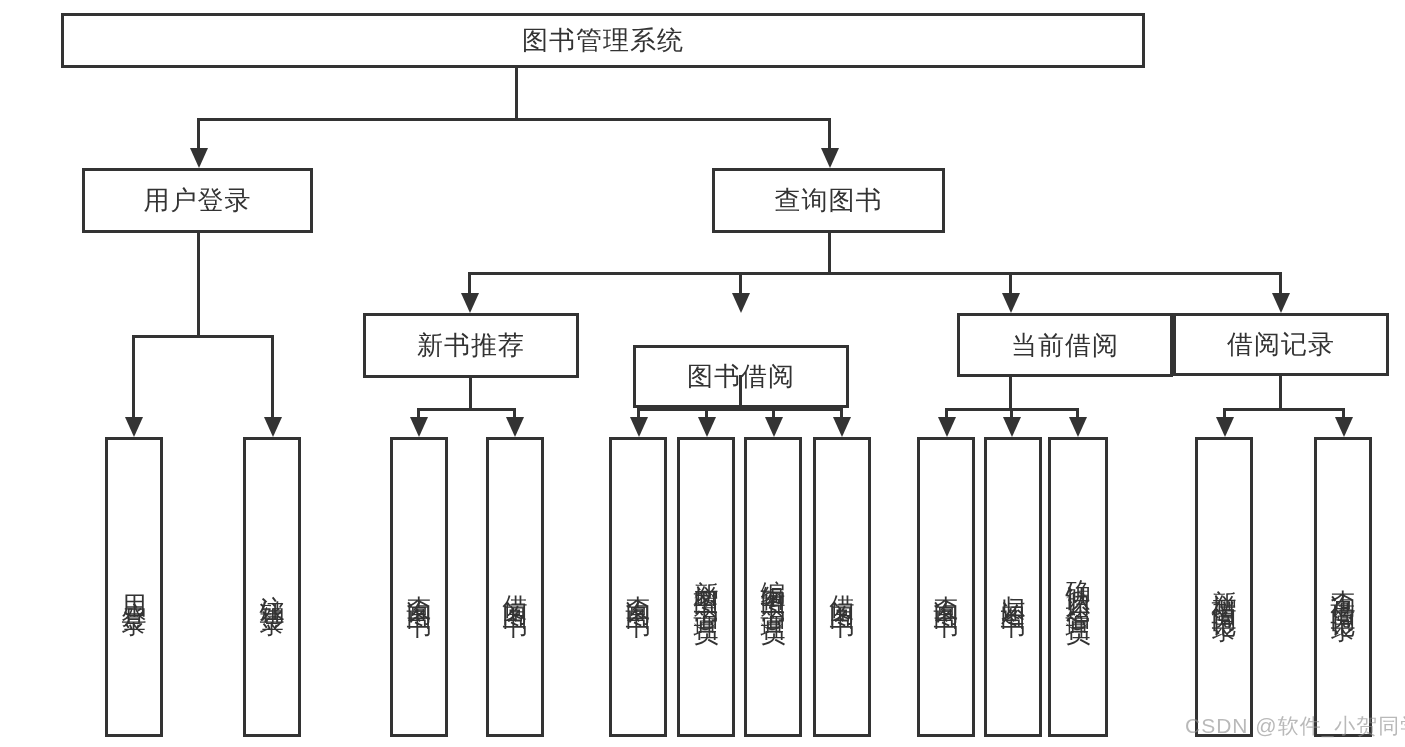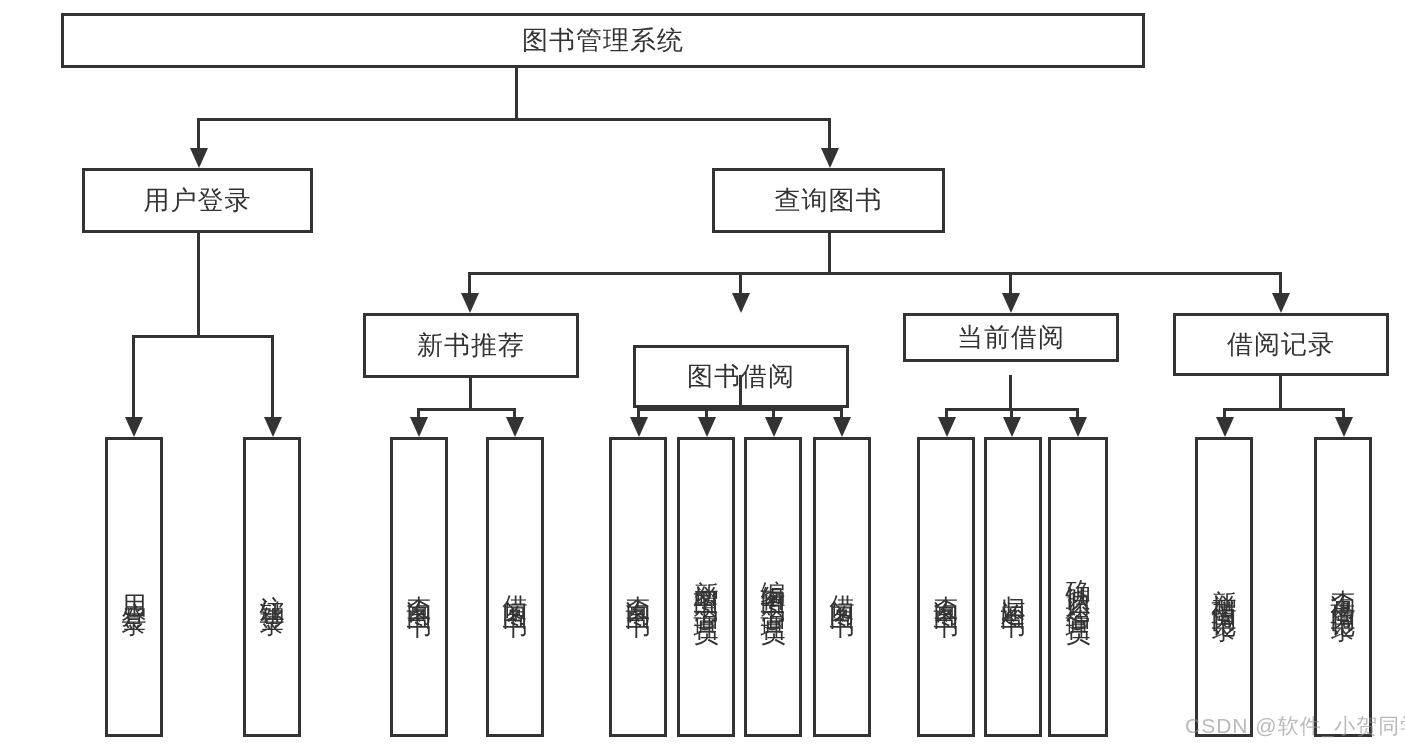--- a/index.html
+++ b/index.html
@@ -54,21 +54,21 @@
 
   <div class="line" style="left:828px;top:232px;width:3px;height:43px;"></div>
   <div class="line" style="left:468px;top:272px;width:814px;height:3px;"></div>
   <div class="drop" style="left:468px;top:272px;height:21px;"></div>
   <div class="drop" style="left:739px;top:272px;height:21px;"></div>
   <div class="drop" style="left:1009px;top:272px;height:21px;"></div>
   <div class="drop" style="left:1279px;top:272px;height:21px;"></div>
 
   <div class="hbox" style="left:363px;top:313px;width:216px;height:65px;">新书推荐</div>
   <div class="hbox" style="left:633px;top:313px;width:216px;height:63px;margin-top:32px;">图书借阅</div>
-  <div class="hbox" style="left:903px;top:313px;width:216px;height:49px;">当前借阅</div>
+  <div class="hbox" style="left:957px;top:313px;width:216px;height:64px;">当前借阅</div>
   <div class="hbox" style="left:1173px;top:313px;width:216px;height:63px;">借阅记录</div>
 
   <div class="line" style="left:469px;top:375px;width:3px;height:36px;"></div>
   <div class="line" style="left:417px;top:408px;width:99px;height:3px;"></div>
   <div class="drop" style="left:417px;top:408px;height:9px;"></div>
   <div class="drop" style="left:513px;top:408px;height:9px;"></div>
 
   <div class="line" style="left:739px;top:375px;width:3px;height:36px;"></div>
   <div class="line" style="left:637px;top:408px;width:206px;height:3px;"></div>
   <div class="drop" style="left:637px;top:408px;height:9px;"></div>

